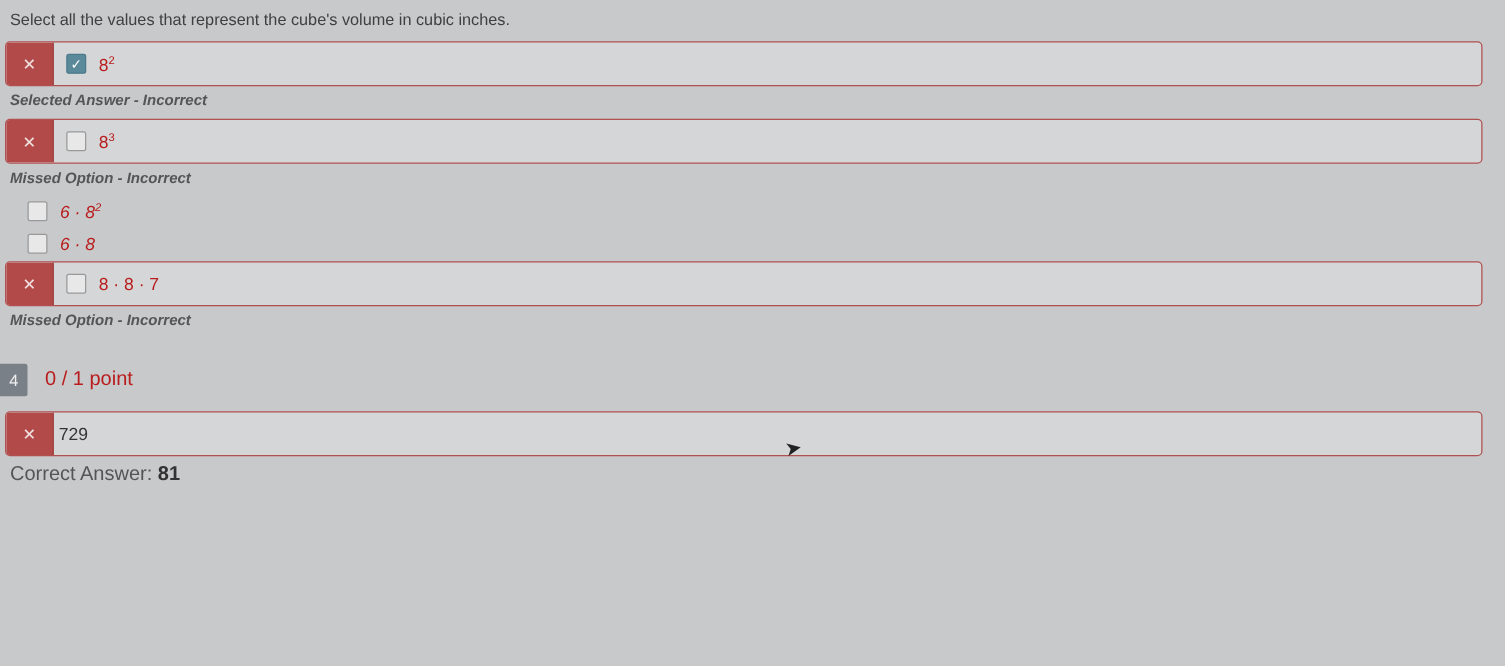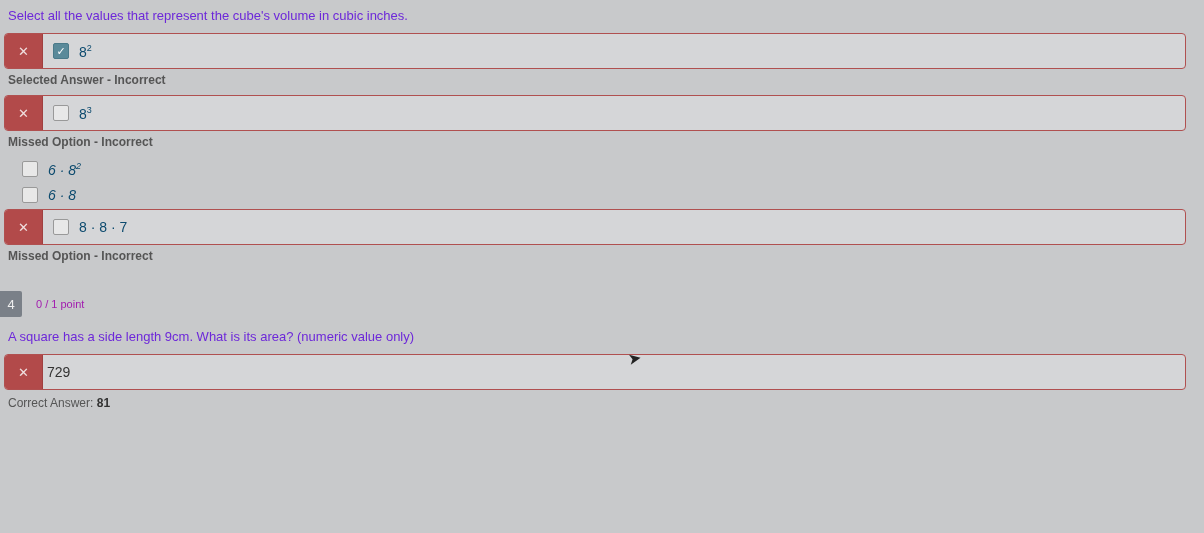--- a/index.html
+++ b/index.html
@@ -12,21 +12,21 @@
       font-family: Arial, Helvetica, sans-serif;
       font-size: 13px;
       color: #444;
       width: 1204px;
       height: 533px;
       overflow: hidden;
       position: relative;
       padding: 8px 18px 0 4px;
     }
     .question-text {
-      color: #6d28d9;
+      color: #404040;
       font-size: 13px;
       margin: 0 0 10px 4px;
     }
     .option-row {
       background: #d5d6d8;
       border: 1px solid #b05050;
       border-radius: 4px;
       display: flex;
       align-items: center;
       height: 36px;
@@ -65,32 +65,33 @@
       align-items: center;
       justify-content: center;
     }
     .cb.checked {
       background: #5a8a9a;
       border-color: #4a7a8a;
       color: #fff;
       font-size: 11px;
     }
     .opt-label {
-      color: #0c4a6e;
+      color: #b91c1c;
       font-size: 14px;
     }
     .opt-label sup {
       font-size: 9px;
       vertical-align: super;
     }
     .feedback {
       color: #555;
       font-size: 12px;
       font-weight: bold;
       margin: 4px 0 8px 4px;
+      font-style: italic;
     }
     .question-block-2 {
       margin-top: 28px;
     }
     .q-header {
       display: flex;
       align-items: center;
       margin-bottom: 12px;
       margin-left: -4px;
     }
@@ -99,42 +100,42 @@
       height: 26px;
       background: #7a8088;
       color: #eee;
       display: flex;
       align-items: center;
       justify-content: center;
       font-size: 13px;
       border-radius: 0 2px 2px 0;
     }
     .points {
-      color: #a21caf;
-      font-size: 11px;
+      color: #b91c1c;
+      font-size: 16px;
       margin-left: 14px;
     }
     .answer-row {
       background: #d5d6d8;
       border: 1px solid #b05050;
       border-radius: 4px;
       display: flex;
       align-items: center;
       height: 36px;
       overflow: hidden;
       margin-top: 8px;
     }
     .answer-val {
       margin-left: 4px;
       color: #333;
       font-size: 14px;
     }
     .correct-ans {
       color: #555;
-      font-size: 12px;
+      font-size: 16px;
       margin: 6px 0 0 4px;
     }
     .correct-ans .val {
       font-weight: bold;
       color: #333;
     }
     .cursor {
       position: absolute;
       left: 628px;
       top: 349px;
@@ -184,21 +185,20 @@
   <div class="cb"></div>
   <div class="opt-label">8 · 8 · 7</div>
 </div>
 <div class="feedback">Missed Option - Incorrect</div>
 
 <div class="question-block-2">
   <div class="q-header">
     <div class="q-num">4</div>
     <div class="points">0 / 1 point</div>
   </div>
-  <div class="question-text">A square has a side length 9cm. What is its area? (numeric value only)</div>
   <div class="answer-row">
     <div class="x-box">✕</div>
     <div class="answer-val">729</div>
   </div>
   <div class="correct-ans">
     <span>Correct Answer:</span>
     <span class="val">81</span>
   </div>
 </div>
 

